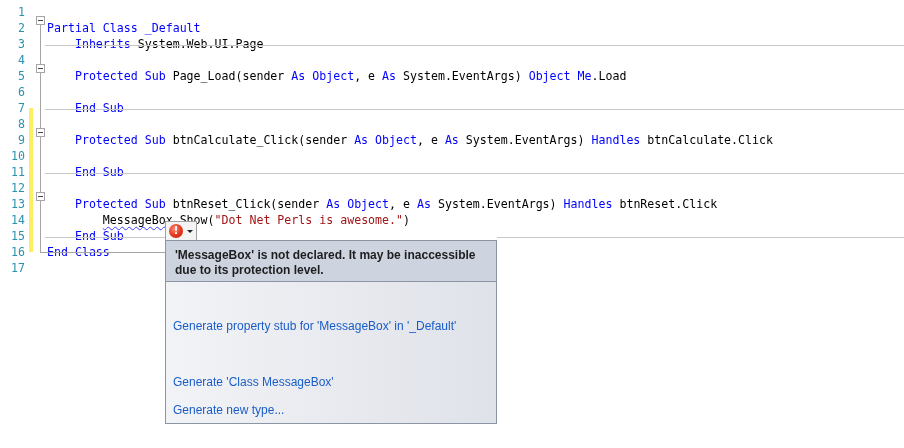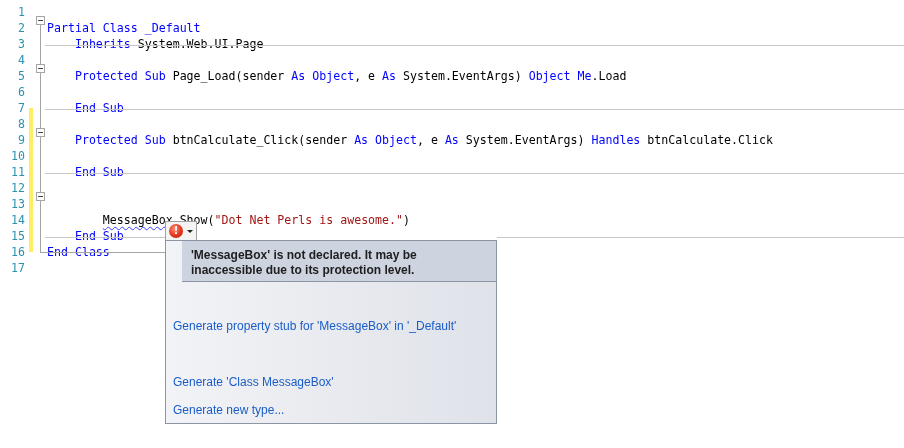--- a/index.html
+++ b/index.html
@@ -24,21 +24,21 @@
   .err-icon { position:absolute; left:3px; top:2px; width:14px; height:14px; border-radius:50%;
               background:radial-gradient(circle at 40% 35%, #ff8a70 0%, #e2341c 55%, #b71c0c 100%);
               color:#fff; font-family:"DejaVu Sans", sans-serif; font-weight:bold; font-size:10px;
               line-height:14px; text-align:center; }
   .dd-arrow { position:absolute; left:21px; top:8px; width:0; height:0;
               border-left:3px solid transparent; border-right:3px solid transparent; border-top:3px solid #222; }
 
   .popup { position:absolute; left:165px; top:240px; width:332px; height:184px; box-sizing:border-box;
            border:1px solid #8c95a4; background:linear-gradient(to right, #f2f3f6, #dfe2e9);
            font-family:"Liberation Sans", sans-serif; font-size:12px; }
-  .popup-header { position:absolute; left:16px; top:0; right:0; height:41px; background:#cdd3df;
+  .popup-header { position:absolute; left:0; top:0; right:0; height:41px; background:#cdd3df;
                   border-bottom:1px solid #8c95a4; box-sizing:border-box; padding:7px 6px 0 9px;
                   color:#1e1e1e; font-weight:bold; line-height:15px; }
   .action { position:absolute; left:6px; color:#1a5dc8; white-space:nowrap; height:16px; line-height:16px; padding:0 1px; }
   .action.focused { outline:1px dotted #222; }
 </style>
 </head>
 <body>
 
 <div class="editor">
   <div id="lines">
@@ -85,20 +85,21 @@
       <div class="line" style="top: 164px;">
         <span class="ln">11</span>
         <span class="code"><span>    </span><span class="kw">End Sub</span></span>
       </div>
       <div class="line" style="top: 180px;">
         <span class="ln">12</span>
         <span class="code"></span>
       </div>
       <div class="line" style="top: 196px;">
         <span class="ln">13</span>
+        <span class="code"><span>    </span><span class="kw">Protected Sub</span><span> btnReset_Click(sender </span><span class="kw">As Object</span><span>, e </span><span class="kw">As</span><span> System.EventArgs) </span><span class="kw">Handles</span><span> btnReset.Click</span></span>
       </div>
       <div class="line" style="top: 212px;">
         <span class="ln">14</span>
         <span class="code"><span>        </span><span class="squiggle">MessageBox</span><span>.Show(</span><span class="str">"Dot Net Perls is awesome."</span><span>)</span></span>
       </div>
       <div class="line" style="top: 228px;">
         <span class="ln">15</span>
         <span class="code"><span>    </span><span class="kw">End Sub</span></span>
       </div>
       <div class="line" style="top: 244px;">

